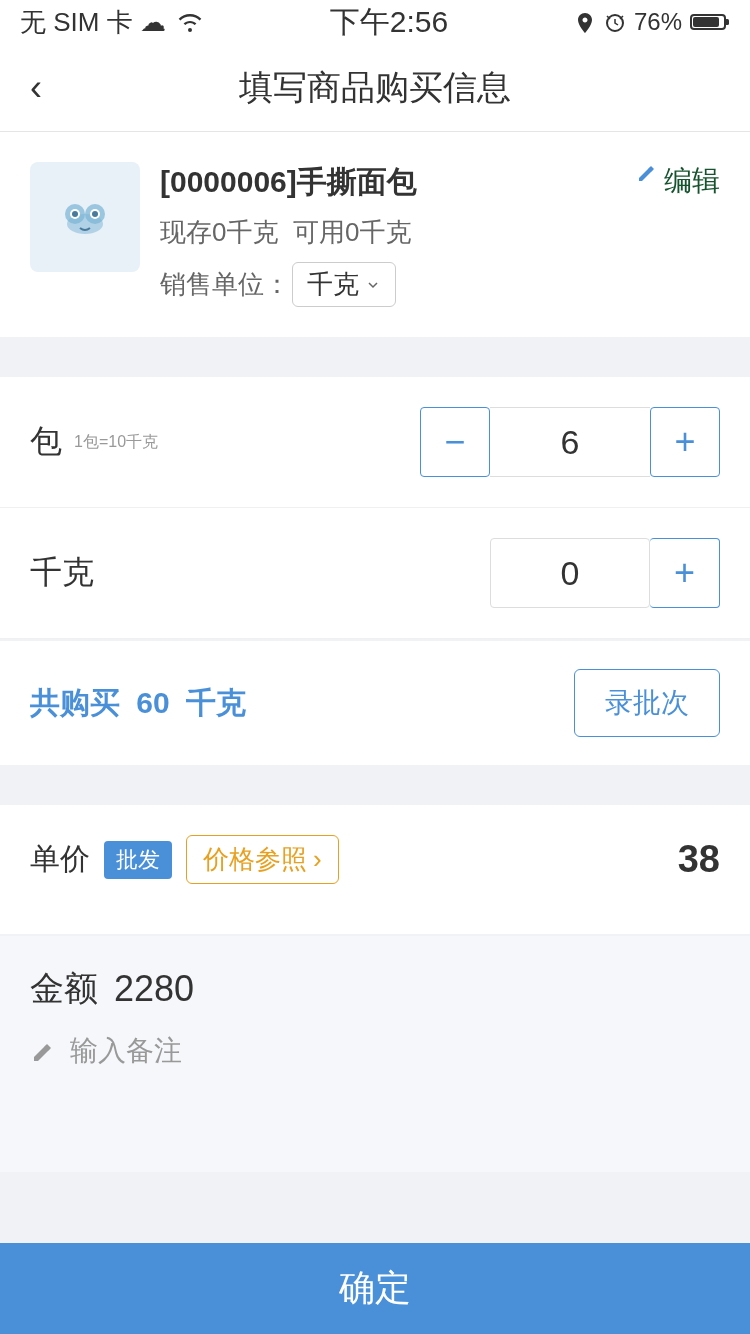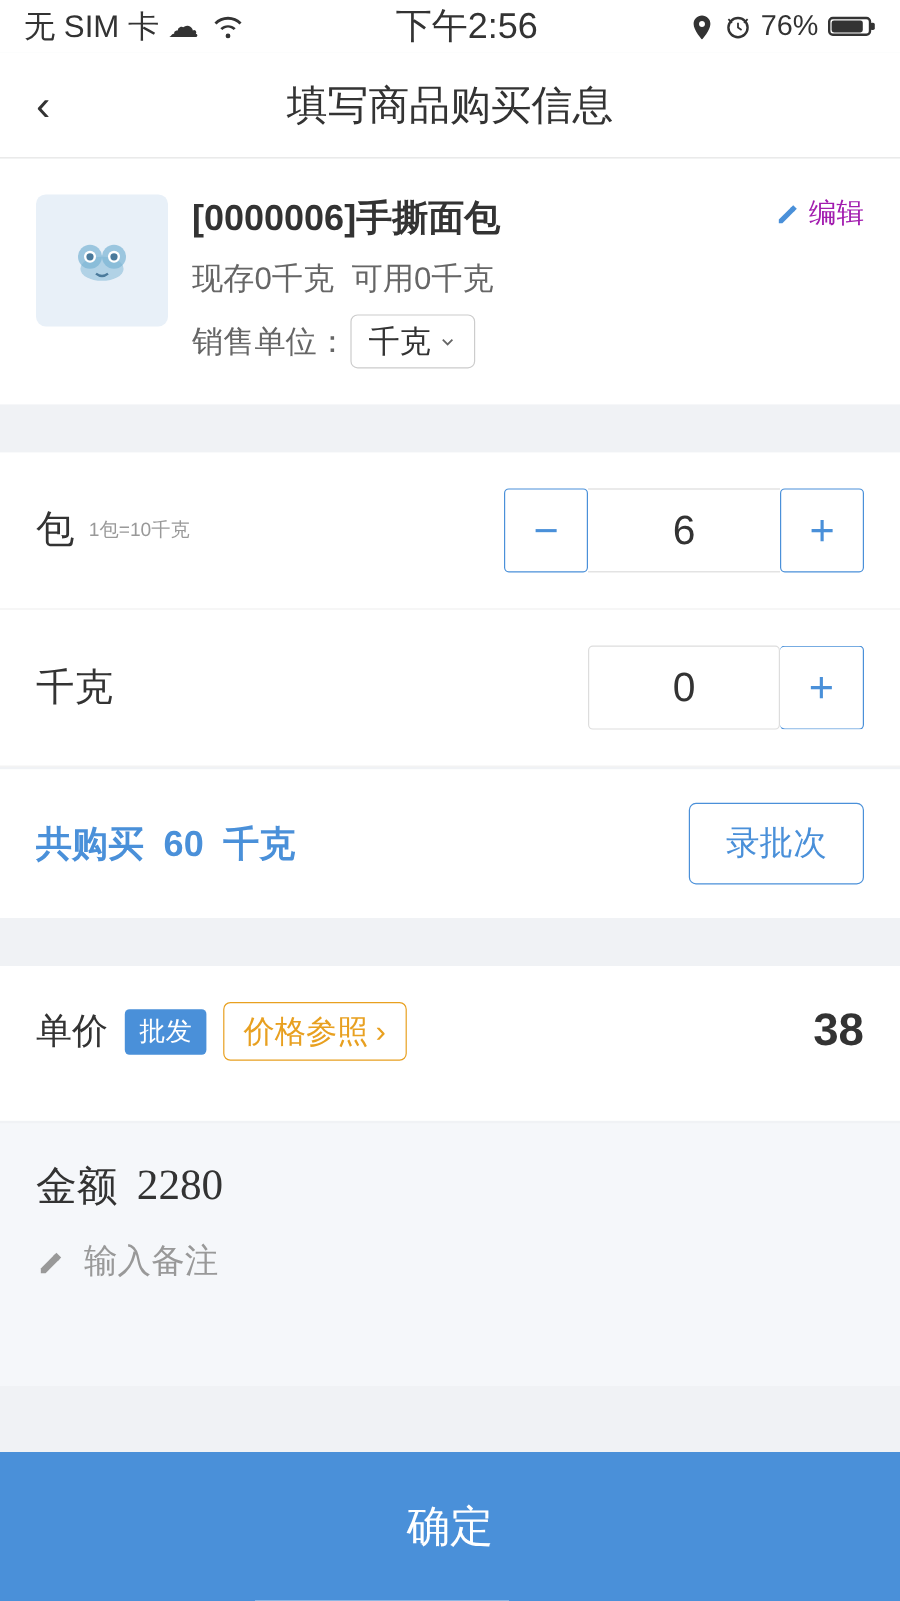--- a/index.html
+++ b/index.html
@@ -115,24 +115,24 @@
       border-radius: 6px;
       padding: 4px 14px;
       font-size: 26px;
       color: #333;
       background: #fff;
       display: flex;
       align-items: center;
       gap: 6px;
     }
     .product-edit {
-      color: #a21caf;
-      font-size: 23px;
-      display: flex;
-      align-items: center;
+      color: #14532d;
+      font-size: 28px;
+      display: flex;
+      align-items: flex-start;
       gap: 6px;
     }
 
     
     .quantity-section {
       background: #fff;
       margin-bottom: 2px;
     }
     .quantity-row {
       display: flex;
@@ -255,26 +255,25 @@
     }
 
     
     .amount-section {
       background: #f5f7fa;
       padding: 30px 30px;
       flex: 1;
     }
     .amount-row {
       display: flex;
-      align-items: flex-start;
+      align-items: center;
       gap: 16px;
       margin-bottom: 20px;
       font-size: 36px;
       color: #333;
-      font-family: Liberation Serif, serif;
     }
     .amount-label {
       font-size: 34px;
       color: #333;
     }
     .amount-value {
       font-size: 36px;
       color: #333;
       font-weight: 500;
     }
@@ -284,21 +283,21 @@
       gap: 12px;
       color: #999;
       font-size: 28px;
       cursor: pointer;
     }
 
     
     .confirm-btn {
       background: #4a90d9;
       color: #fff;
-      height: 124px;
+      height: 91px;
       display: flex;
       align-items: center;
       justify-content: center;
       font-size: 36px;
       cursor: pointer;
       position: sticky;
       bottom: 0;
       flex-shrink: 0;
     }
 

